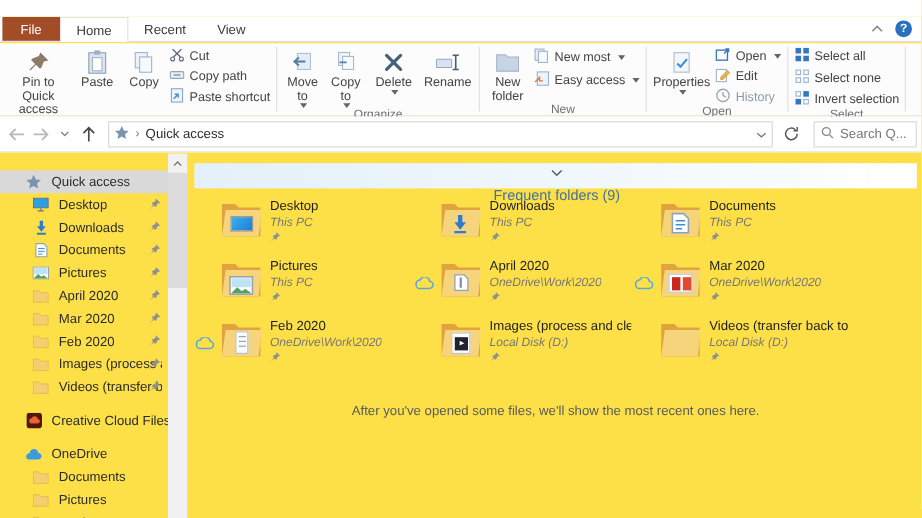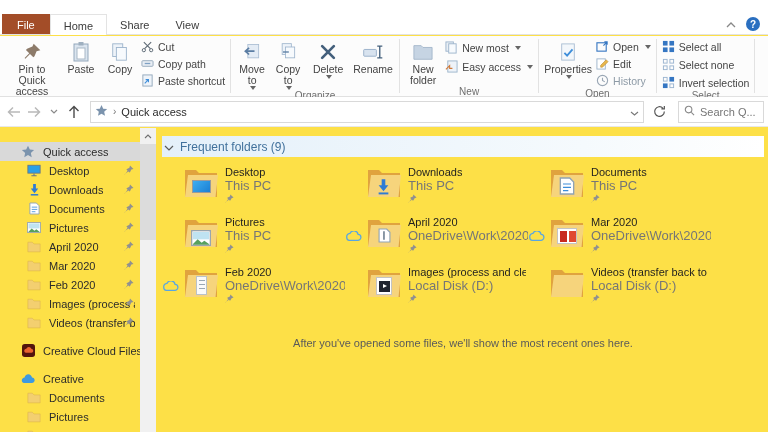--- a/index.html
+++ b/index.html
@@ -49,45 +49,45 @@
   .side-pin { position:absolute; right:6px; top:4px; }
   .side-gap { height:9px; }
 
   #sidescroll { width:16px; flex:none; position:relative; }
   #sidescroll .track { position:absolute; top:16px; bottom:0; left:0; right:0; background:#f1f1f1; }
   #sidescroll .thumb { position:absolute; top:16px; left:0; right:0; height:96px; background:#dcdcdc; }
   #sidescroll .upbtn { position:absolute; top:0; left:0; right:0; height:16px; background:#f1f1f1; display:flex; align-items:center; justify-content:center; }
 
   #content { flex:1; padding:8px 4px 0 6px; overflow:hidden; }
   .section-header { display:flex; align-items:center; gap:6px; height:21px; font-size:12px; color:#41719c; padding-left:2px; }
-  .hdr-band { background:linear-gradient(to right,#e4f0fa,#f5fafd 70%,#fff); }
+  .hdr-band { background:linear-gradient(to right,#e4f0fa,#f5fafd 70%,#fff);flex-direction:column; }
   .hdr-line { position:relative; }
   .hdr-line::after { content:""; flex:1; height:1px; background:linear-gradient(to right,#dbe6f0,#fff); margin-left:6px; }
 
   #tiles { display:grid; grid-template-columns:183px 183px 183px; row-gap:9px; padding:9px 0 10px 0; }
   .tile { display:flex; height:41px; }
   .cloud-slot { width:21px; flex:none; display:flex; align-items:center; justify-content:flex-start; }
   .tile-icon { width:36px; height:32px; flex:none; position:relative; margin-top:1px; }
   .tile-overlay { position:absolute; }
   .tile-text { padding-left:6px; line-height:13px; overflow:hidden; }
   .tile-name { color:#1f1f1f; white-space:nowrap; overflow:hidden; max-width:118px; }
-  .tile-loc { color:#767676; font-size:13px; white-space:nowrap; }
+  .tile-loc { color:#767676; font-size:10px; white-space:nowrap;font-style:italic; }
   .tile-pin { margin-top:1px; }
 
   #recent-empty { text-align:center; color:#5a5a5a; font-size:11px; padding-top:20px; }
 </style>
 </head>
 <body>
 
 <div id="window">
 
   <div id="tabrow">
     <div class="tab tab-file">File</div>
     <div class="tab tab-active">Home</div>
-    <div class="tab">Share</div>
+    <div class="tab">Recent</div>
     <div class="tab">View</div>
     <div id="tabrow-right">
       <span><svg width="10" height="6" viewBox="0 0 10 6">
             <path d="M1 5l4-4 4 4" fill="none" stroke="#888" stroke-width="1.3"></path>
           </svg></span>
       <span class="help-circle">?</span>
     </div>
   </div>
 
   <div id="ribbon">
@@ -477,21 +477,21 @@
           </span>
         <span class="side-label" style="max-width:110px">Creative Cloud Files</span>
       </div>
       <div class="side-gap"></div>
       <div class="side-row">
         <span class="side-ic">
             <svg width="16" height="11" viewBox="0 0 18 12">
               <path d="M4.5 11h8.8c1.8 0 3.2-1.4 3.2-3.1 0-1.7-1.3-3-3-3.1C13 2.7 11.4 1.2 9.4 1.2 7.2 1.2 5.4 2.9 5.2 5 3.4 5.2 2 6.5 2 8.2 2 9.8 3.1 11 4.5 11z" fill="#3d9ae1"></path>
             </svg>
           </span>
-        <span class="side-label">Creative</span>
+        <span class="side-label">OneDrive</span>
       </div>
       <div class="side-row child">
         <span class="side-ic">
             <svg width="14" height="12" viewBox="0 0 16 13">
               <path d="M1 1h5l2 2h7v9H1z" fill="#f3cf70" stroke="#d8af4e" stroke-width=".6"></path>
             </svg>
           </span>
         <span class="side-label">Documents</span>
       </div>
       <div class="side-row child">

